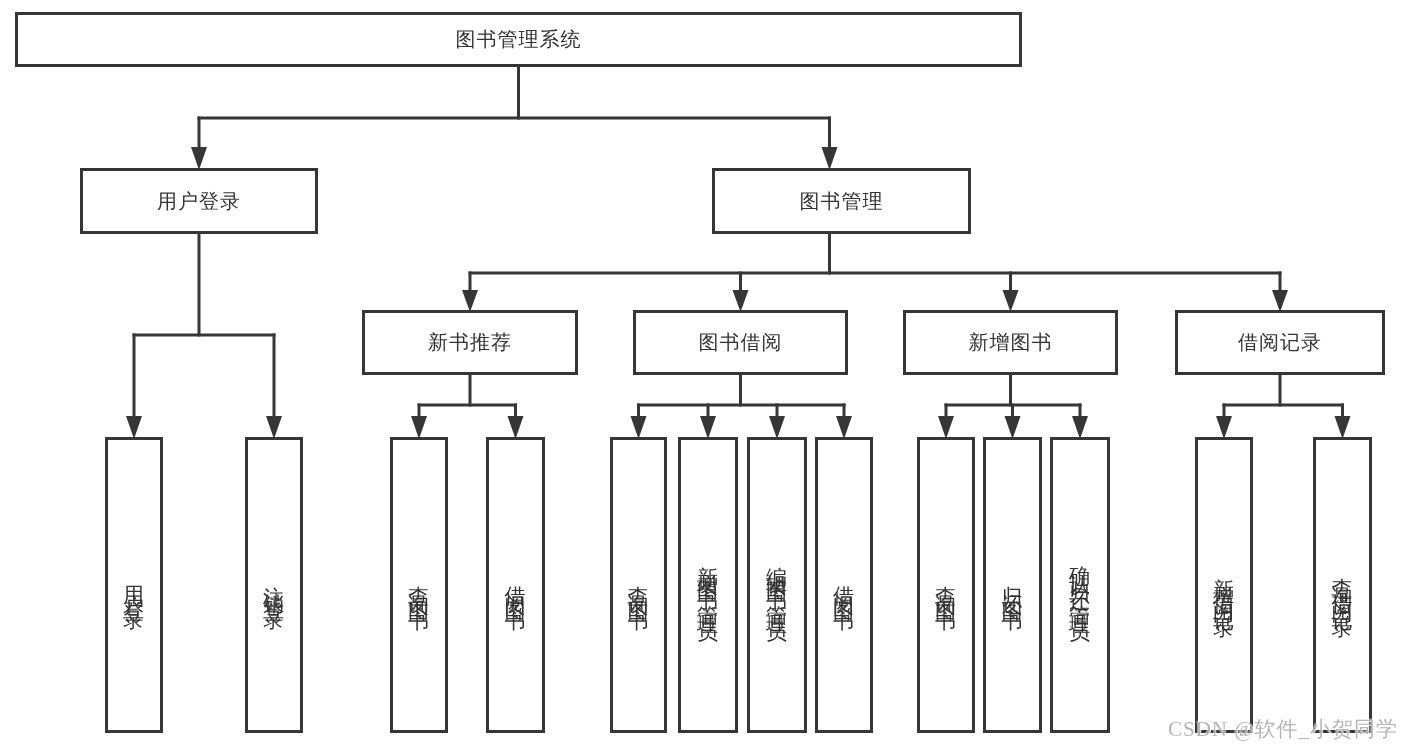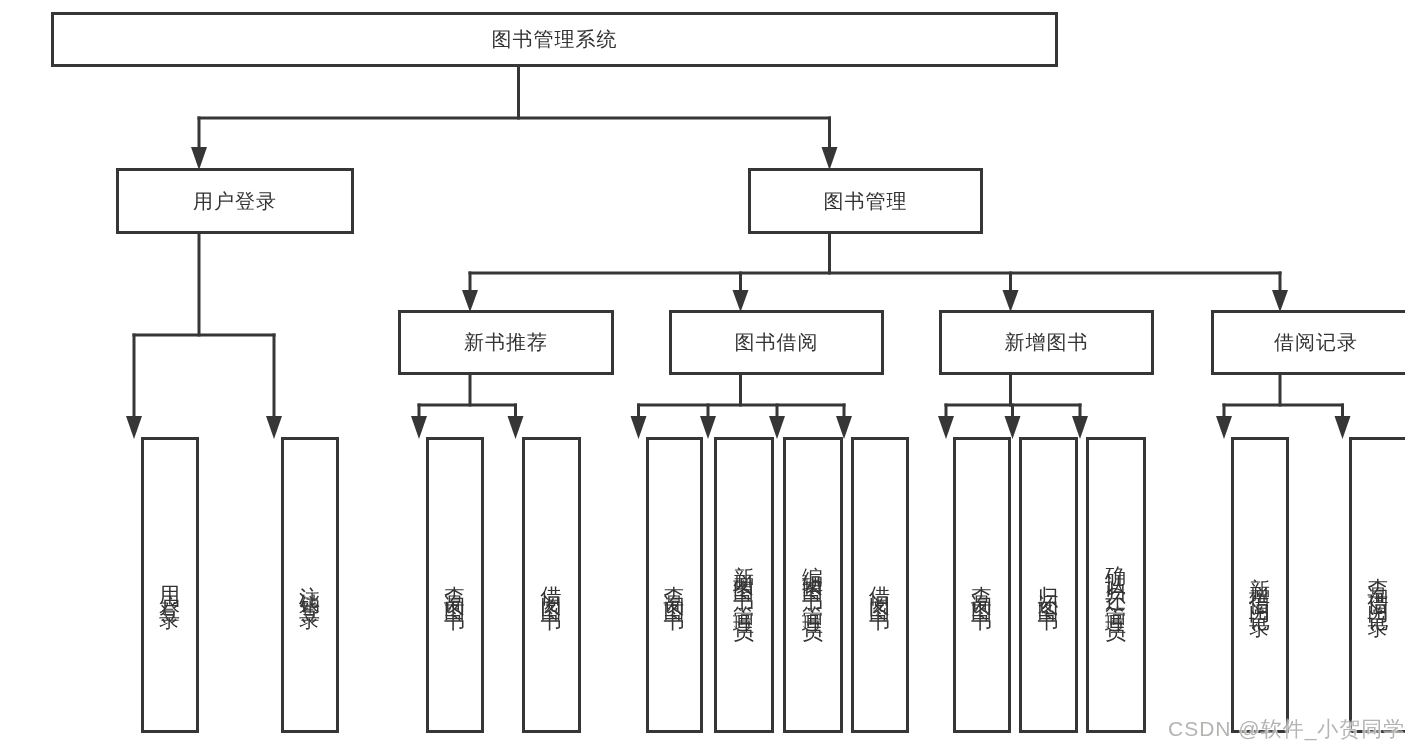--- a/index.html
+++ b/index.html
@@ -20,21 +20,20 @@
   }
   .node {
     position: absolute;
     box-sizing: border-box;
     border: 3px solid #363636;
     background: #ffffff;
     display: flex;
     align-items: center;
     justify-content: center;
     z-index: 2;
-    margin-left: 36px;
   }
   .hlabel {
     font-size: 20px;
     letter-spacing: 1px;
     white-space: nowrap;
   }
   .leaf { top: 437px; height: 296px; }
   .vlabel {
     writing-mode: vertical-rl;
     font-size: 21px;
@@ -44,20 +43,21 @@
   .watermark {
     position: absolute;
     left: 1168px;
     top: 715px;
     z-index: 5;
     font-size: 21px;
     color: #b5b4b3;
     letter-spacing: 1px;
     white-space: nowrap;
     text-shadow: 1px 1px 1px rgba(255,255,255,0.95), -1px -1px 1px rgba(255,255,255,0.6);
+    font-family: Liberation Serif, serif;
   }
 </style>
 </head>
 <body>
 
 <div class="canvas">
 
   <svg class="connectors" viewBox="0 0 1405 747">
     <g stroke="#363636" stroke-width="3" fill="none" stroke-linecap="square">
 
@@ -127,21 +127,21 @@
     </g>
   </svg>
 
   <div class="node" style="left:15px; top:12px; width:1007px; height:55px;">
     <span class="hlabel">图书管理系统</span>
   </div>
 
   <div class="node" style="left:80px; top:168px; width:238px; height:66px;">
     <span class="hlabel">用户登录</span>
   </div>
-  <div class="node" style="left:712px; top:168px; width:235px; height:66px;">
+  <div class="node" style="left:712px; top:168px; width:259px; height:66px;">
     <span class="hlabel">图书管理</span>
   </div>
 
   <div class="node" style="left:362px; top:310px; width:216px; height:65px;">
     <span class="hlabel">新书推荐</span>
   </div>
   <div class="node" style="left:633px; top:310px; width:215px; height:65px;">
     <span class="hlabel">图书借阅</span>
   </div>
   <div class="node" style="left:903px; top:310px; width:215px; height:65px;">

